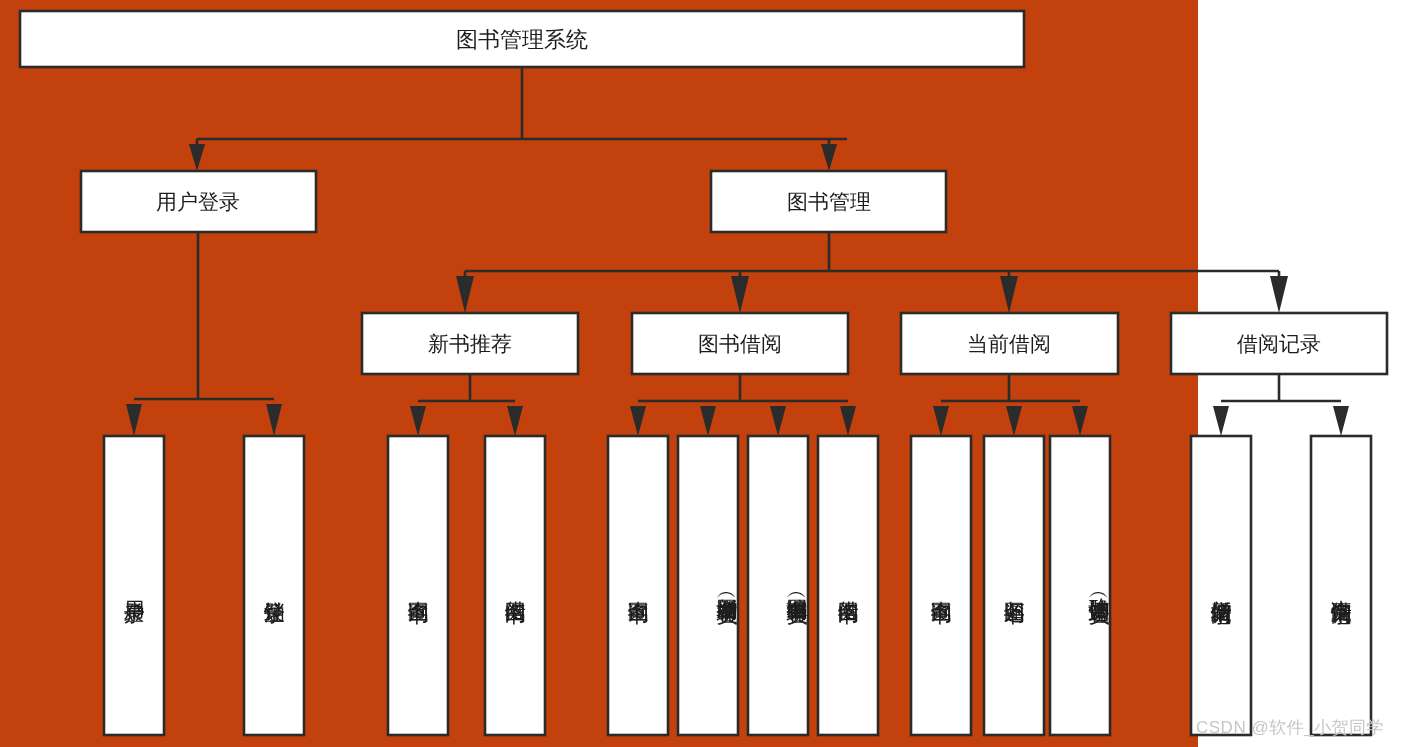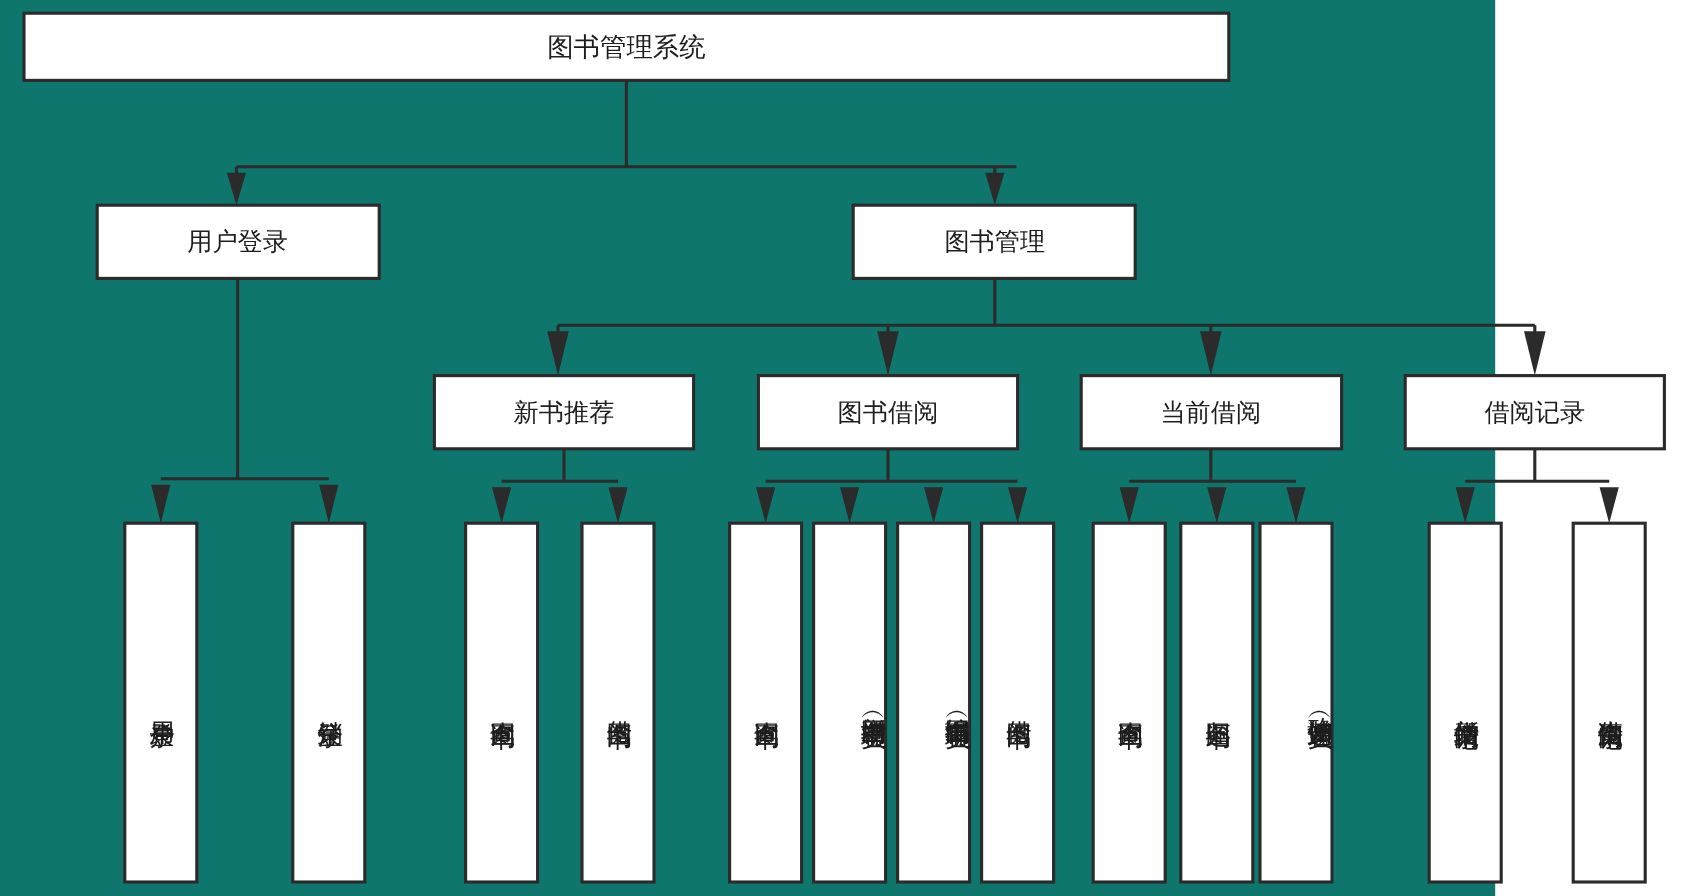--- a/index.html
+++ b/index.html
@@ -10,22 +10,21 @@
   body {
     width: 1405px;
     height: 747px;
     font-family: "Liberation Sans", "DejaVu Sans", sans-serif;
     overflow: hidden;
   }
   #diagram-root {
     position: relative;
     width: 1198px;
     height: 747px;
-    background: #0f766e;
-    padding-left: 48px;
+    background: #c2410c;
   }
   svg.diagram-svg {
     position: absolute;
     top: 0;
     left: 0;
     width: 1405px;
     height: 747px;
   }
   .node-box {
     fill: #ffffff;
@@ -198,14 +197,15 @@
   <div class="leaf-label" style="left:608px; top:436px; width:60px; height:299px;">查询图书</div>
   <div class="leaf-label" style="left:678px; top:436px; width:60px; height:299px; align-items:flex-start;">新增图书（管理员）</div>
   <div class="leaf-label" style="left:748px; top:436px; width:60px; height:299px; align-items:flex-start;">编辑图书（管理员）</div>
   <div class="leaf-label" style="left:818px; top:436px; width:60px; height:299px;">借阅图书</div>
   <div class="leaf-label" style="left:911px; top:436px; width:60px; height:299px;">查询图书</div>
   <div class="leaf-label" style="left:984px; top:436px; width:60px; height:299px;">归还图书</div>
   <div class="leaf-label" style="left:1050px; top:436px; width:60px; height:299px; align-items:flex-start;">确认归还（管理员）</div>
   <div class="leaf-label" style="left:1191px; top:436px; width:60px; height:299px;">新增借阅记录</div>
   <div class="leaf-label" style="left:1311px; top:436px; width:60px; height:299px;">查询借阅记录</div>
 
+  <div class="watermark" style="left:1196px; top:716px;">CSDN @软件_小贺同学</div>
 
 </div>
 
 </body></html>

